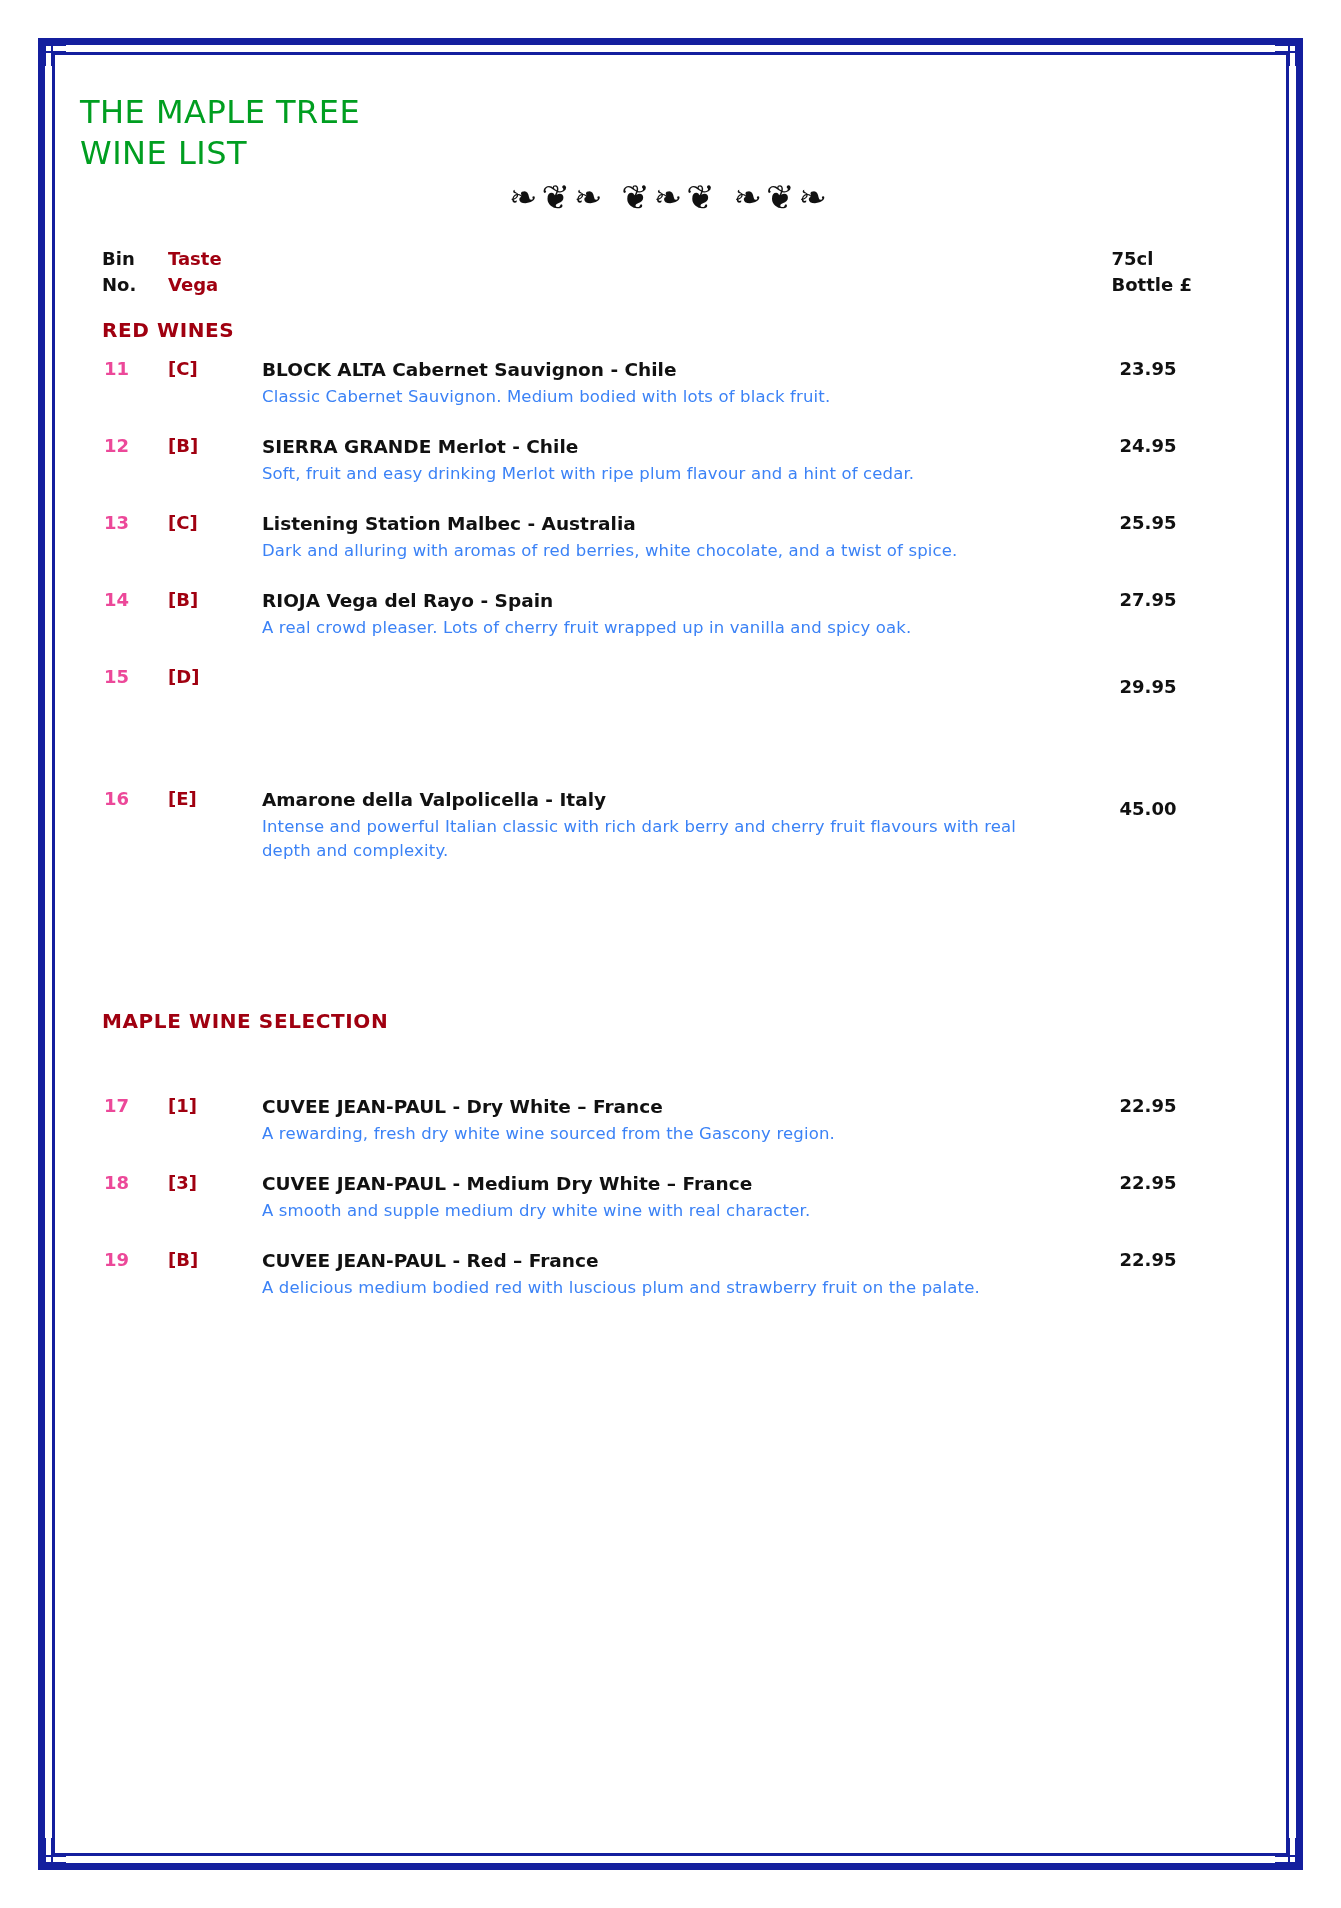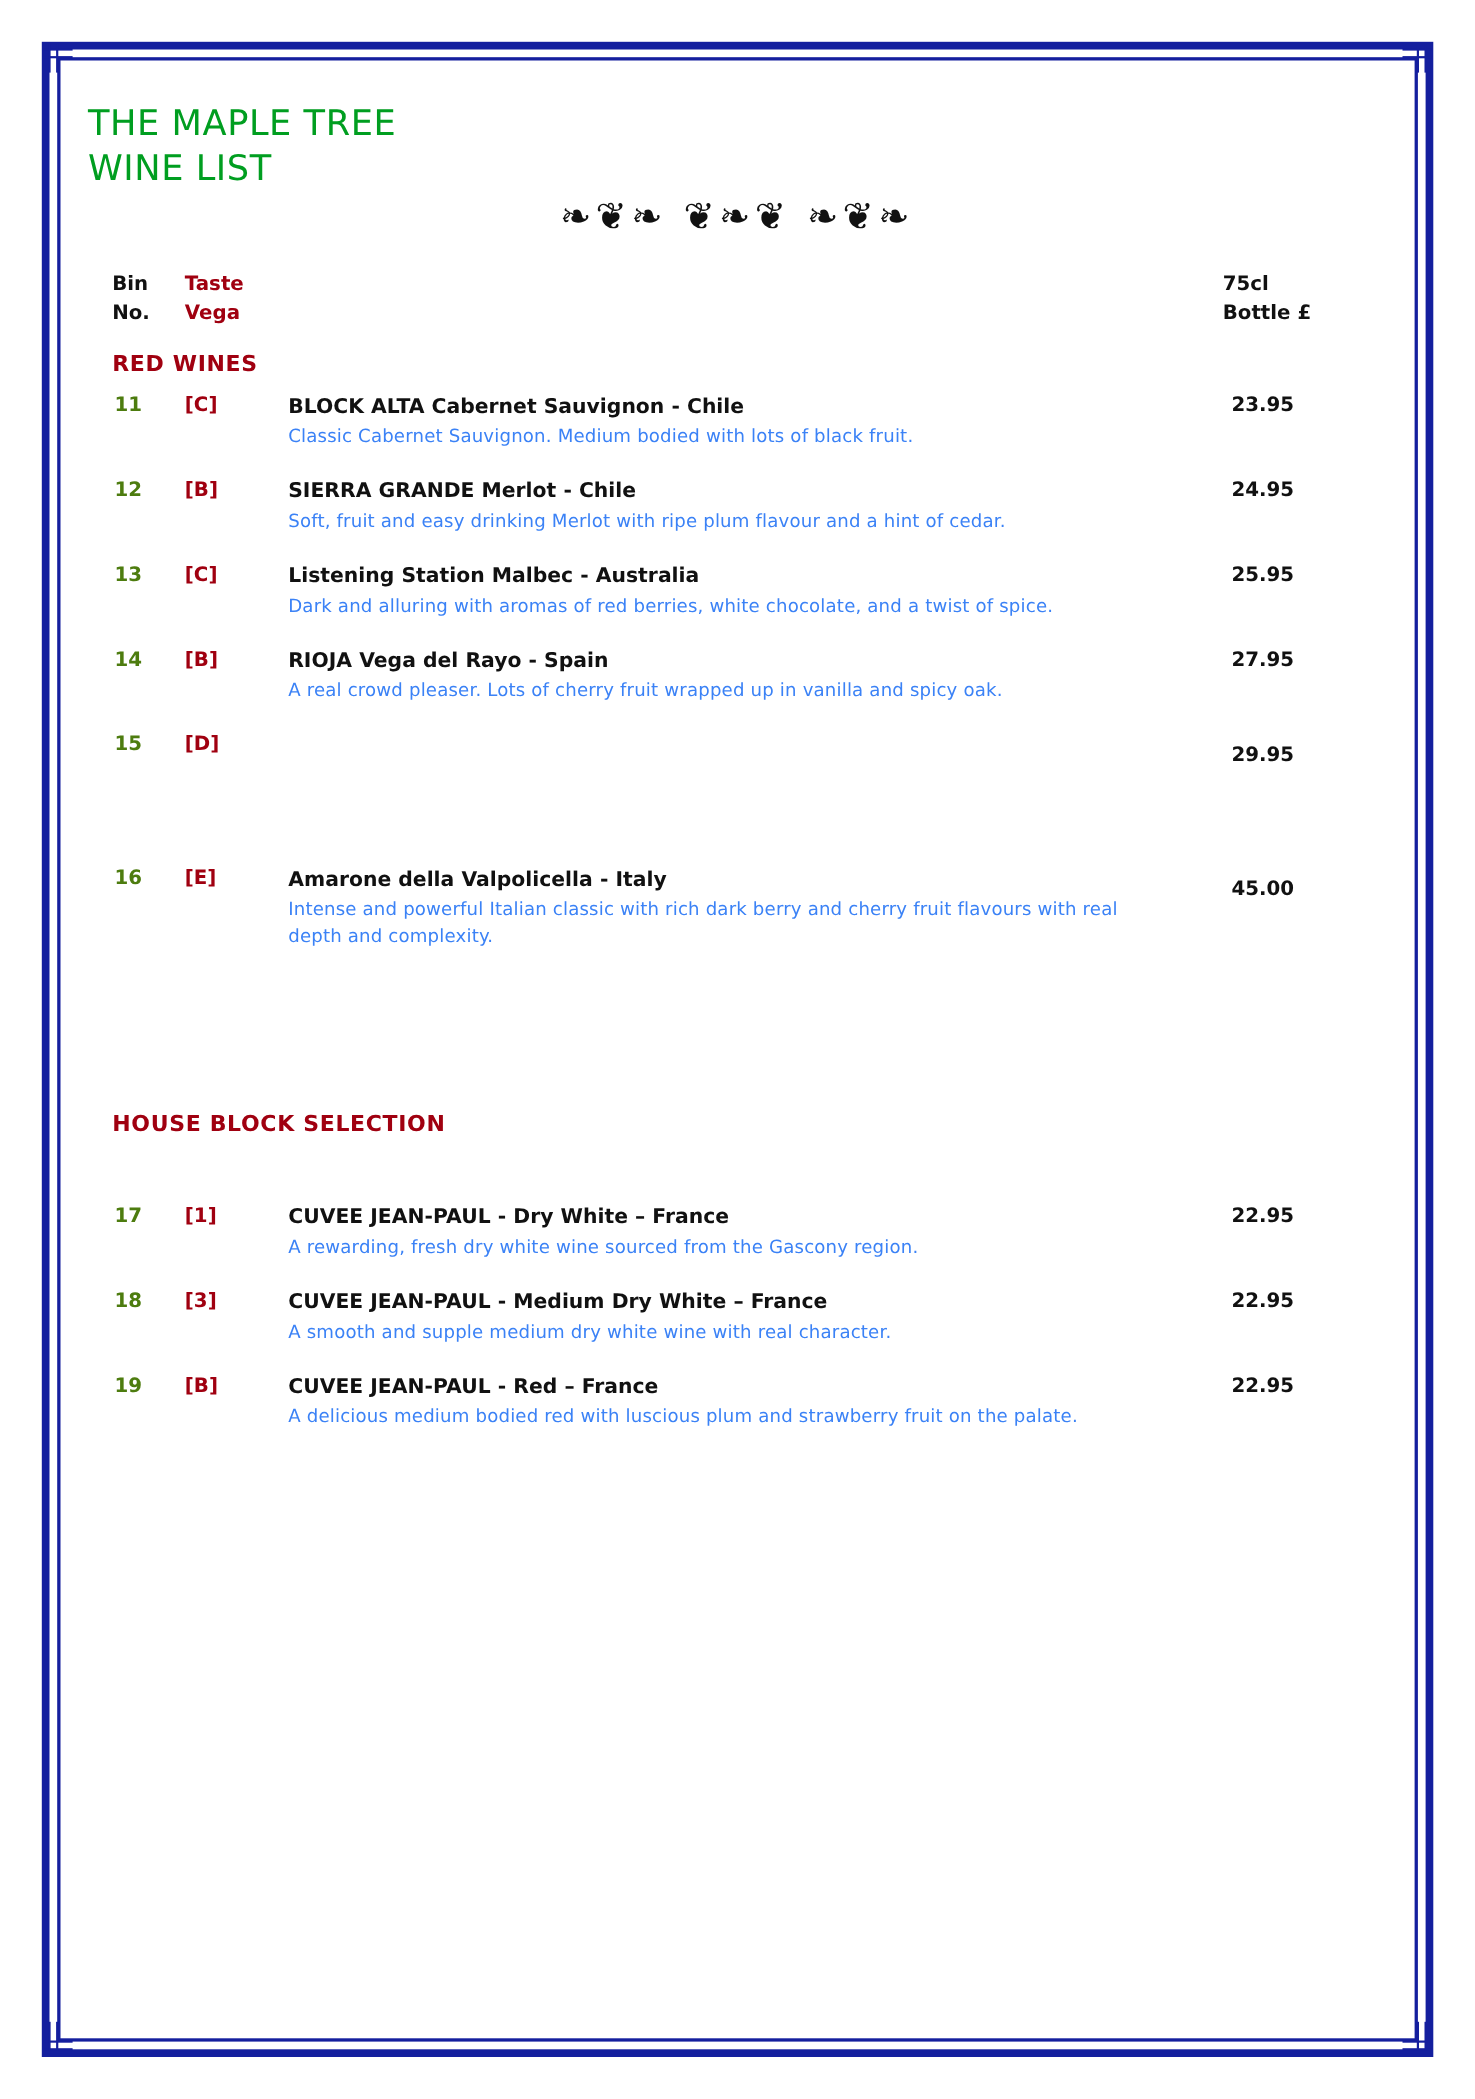--- a/index.html
+++ b/index.html
@@ -145,21 +145,21 @@
     position: relative;
     min-height: 50px;
     margin-bottom: 26px;
   }
   .wine-row .bin-no {
     position: absolute;
     left: 24px;
     top: 0;
     font-size: 18px;
     font-weight: bold;
-    color: #4d7c0f;
+    color: #ec4899;
   }
   .wine-row .taste-code {
     position: absolute;
     left: 88px;
     top: 0;
     font-size: 18px;
     font-weight: bold;
     color: #A00010;
   }
   .wine-row .body {
@@ -310,21 +310,21 @@
           <div class="name">Amarone della Valpolicella -  Italy</div>
           <div class="desc">Intense and powerful Italian classic with rich dark berry and cherry fruit flavours with real depth and complexity.</div>
         </div>
         <div class="price">45.00</div>
       </div>
 
     </div>
 
     <div class="spacer-lg"></div>
 
-    <div class="section-head">HOUSE BLOCK SELECTION</div>
+    <div class="section-head">MAPLE WINE SELECTION</div>
 
     <div class="wine-list" style="margin-top:62px;">
 
       <div class="wine-row">
         <div class="bin-no">17</div>
         <div class="taste-code">[1]</div>
         <div class="body">
           <div class="name">CUVEE JEAN-PAUL - Dry White – France</div>
           <div class="desc">A rewarding, fresh dry white wine sourced from the Gascony region.</div>
         </div>

